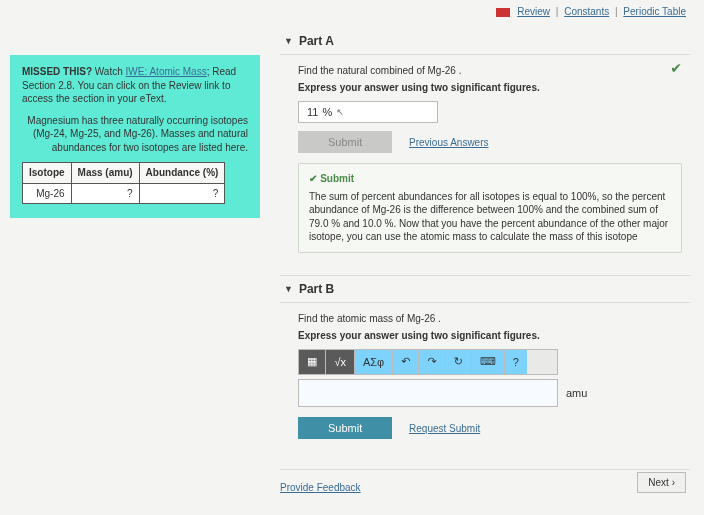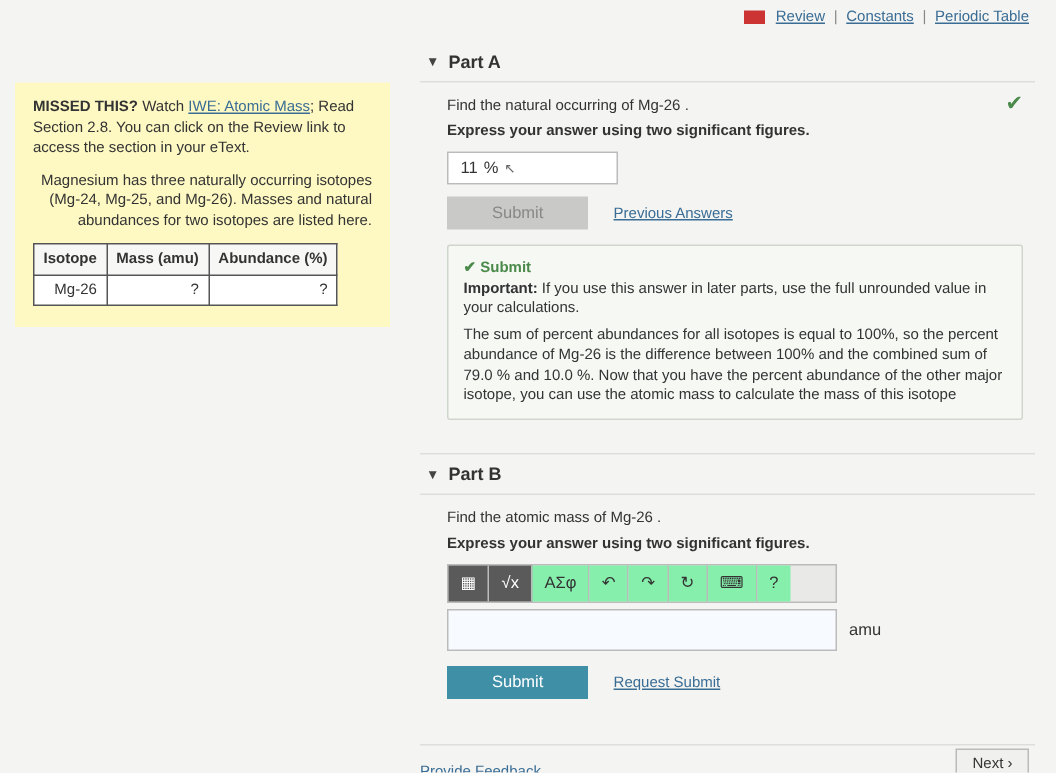--- a/index.html
+++ b/index.html
@@ -18,21 +18,21 @@
     top: 6px; right: 18px;
     font-size: 10px;
   }
   .top-links .flag { display:inline-block; width:14px; height:9px; background:#c33; margin-right:4px; vertical-align:middle;}
   .top-links a { color: #3a6d95; text-decoration: underline; cursor: pointer; }
   .sep { color:#888; margin:0 3px;}
   .left-panel {
     position: absolute;
     left: 10px; top: 55px;
     width: 250px;
-    background: #fef9c3;
+    background: #5eead4;
     padding: 10px 12px 14px 12px;
     font-size: 10px;
     line-height: 1.35;
   }
   .left-panel b { font-weight: bold; }
   .left-panel a { color:#3a6d95; text-decoration: underline;}
   .iso-table {
     margin-top: 8px;
     border-collapse: collapse;
     background: #fff;
@@ -55,21 +55,21 @@
     padding: 6px 0 6px 4px;
     border-bottom: 1px solid #ddd;
   }
   .tri { font-size: 9px; margin-right: 6px; color:#444;}
   .check { color:#4a8a4a; position:absolute; right:8px; top:32px; font-size:14px;}
   .part-body { padding: 10px 8px 14px 18px; font-size: 10px; }
   .prompt { margin-bottom: 6px; }
   .instr { font-weight:bold; margin-bottom:8px;}
   .answer-box {
     border: 1px solid #bbb; background:#fff;
-    padding: 4px 8px; width: 114px;
+    padding: 4px 8px; width: 140px;
     font-size: 11px;
     margin-bottom: 8px;
     display:flex; align-items:center; gap:4px;
   }
   .answer-box .cursor { font-size:9px; color:#666;}
   .btn {
     display:inline-block; padding:5px 30px;
     font-size:11px; border:none; cursor:pointer;
     color:#fff; background:#3f8fa6;
   }
@@ -84,21 +84,21 @@
   .feedback-box .ok::before{content:"✔ "; color:#4a8a4a;}
   .toolbar {
     border:1px solid #bbb; background:#e9e9e7;
     display:flex; align-items:center; gap:0;
     width: 260px; height:26px; margin-bottom:4px;
   }
   .toolbar .tbtn {
     border-right:1px solid #bbb;
     height:100%; padding:0 8px;
     display:flex; align-items:center; justify-content:center;
-    font-size:11px; color:#333; background:#86efac;
+    font-size:11px; color:#333; background:#7dd3fc;
     cursor:pointer;
   }
   .toolbar .tbtn.dark{ background:#5a5a5a; color:#fff;}
   .toolbar .tbtn:last-child{border-right:none;}
   .input-row { display:flex; align-items:center; gap:8px; margin-bottom:10px;}
   .big-input {
     border:1px solid #bbb; background:#f7fbff;
     width:260px; height:28px;
   }
   .unit { font-size:11px;}
@@ -149,38 +149,37 @@
 <div class="right-panel">
 
   <div class="part-header">
     <span class="tri">▼</span>
     <span>Part A</span>
   </div>
   <span class="check">✔</span>
 
   <div class="part-body">
     <div class="prompt sub-chem">
-      <span>Find the natural occurring of </span><span>Mg-26</span><span> .</span>
+      <span>Find the natural combined of </span><span>Mg-26</span><span> .</span>
     </div>
     <div class="instr">Express your answer using two significant figures.</div>
 
     <div class="answer-box">
       <span>11</span>
       <span>%</span>
       <span class="cursor">↖</span>
     </div>
 
     <div>
       <button class="btn disabled">Submit</button>
       <a class="prev-link">Previous Answers</a>
     </div>
 
     <div class="feedback-box">
       <div class="ok">Submit</div>
-      <div><b>Important:</b><span> If you use this answer in later parts, use the full unrounded value in your calculations.</span></div>
       <div style="margin-top:4px;">The sum of percent abundances for all isotopes is equal to 100%, so the percent abundance of Mg-26 is the difference between 100% and the combined sum of 79.0 % and 10.0 %. Now that you have the percent abundance of the other major isotope, you can use the atomic mass to calculate the mass of this isotope</div>
     </div>
   </div>
 
   <div class="part-header part-b">
     <span class="tri">▼</span>
     <span>Part B</span>
   </div>
 
   <div class="part-body">

